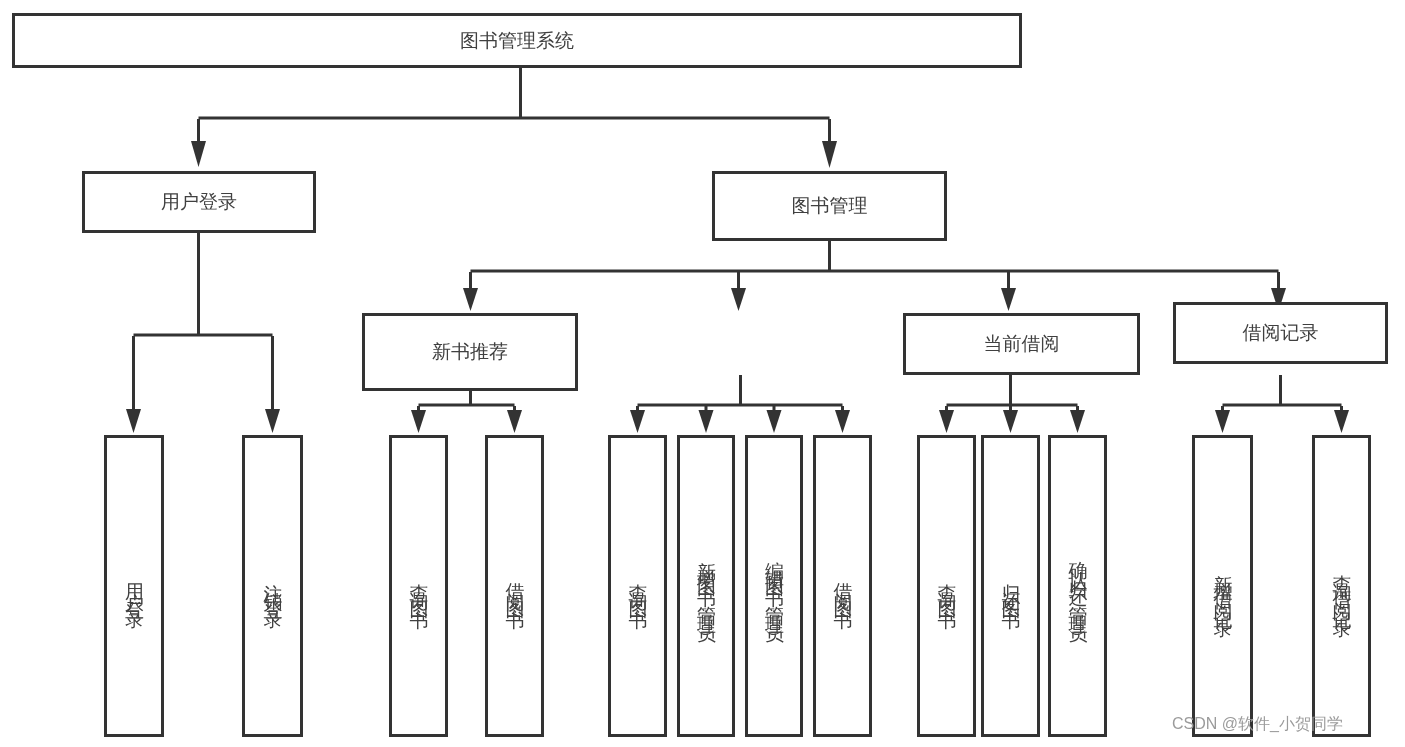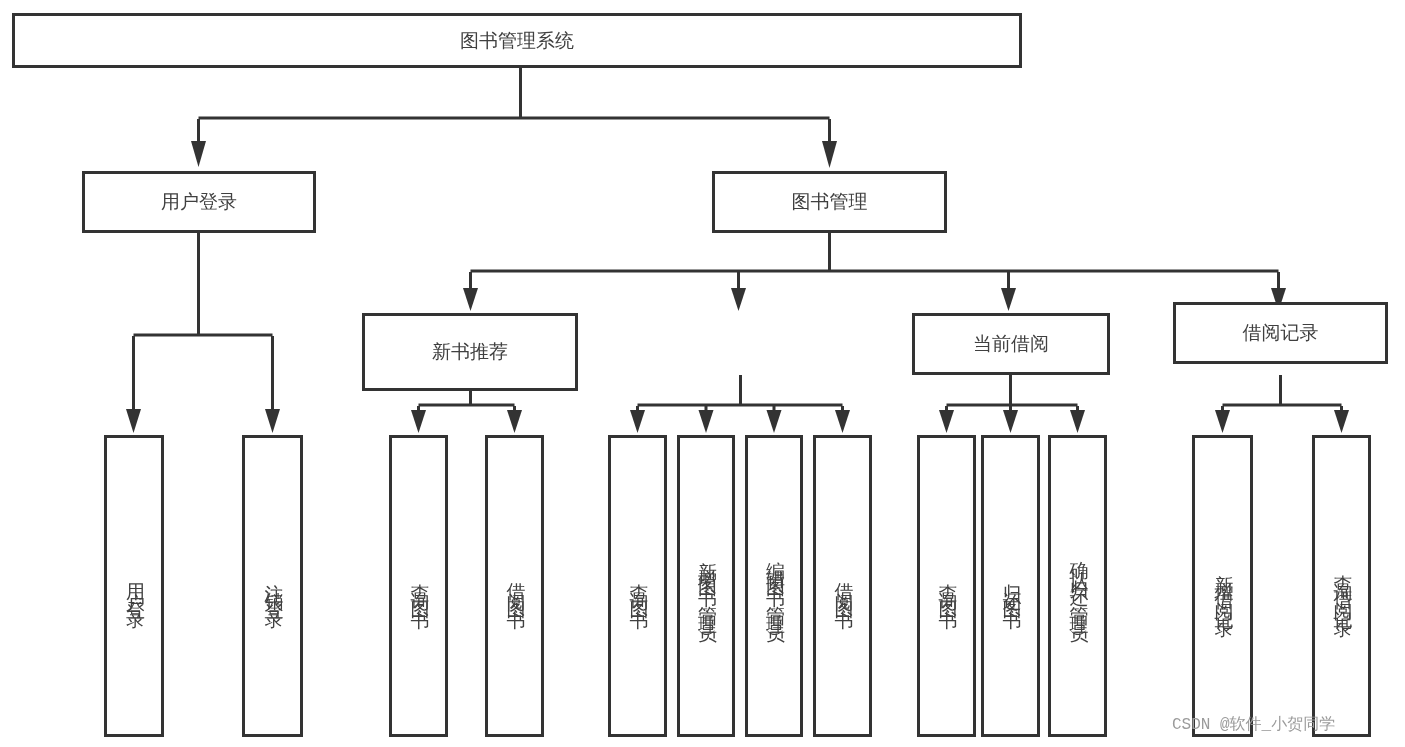--- a/index.html
+++ b/index.html
@@ -6,21 +6,21 @@
     --line:#333333;
     --text:#404040;
     --watermark:#9b9b9b;
     --bg:#ffffff;
   }
   html,body{margin:0;padding:0;background:var(--bg);}
   #canvas{
     position:relative;
     width:1405px;height:747px;
     background:var(--bg);
-    font-family:Liberation Mono, monospace;
+    font-family:Liberation Sans, sans-serif;
     overflow:hidden;
     border-radius:15px;
   }
   #edges{
     position:absolute;left:0;top:0;width:1405px;height:747px;
     pointer-events:none;
   }
   .edge{fill:none;stroke:var(--line);stroke-width:3;}
   .head{fill:var(--line);stroke:none;}
   .node{
@@ -94,24 +94,24 @@
     <g>
       <path class="edge" d="M1280.5 375 V406.5 M1222.5 405 H1341.5 M1222.5 406 V411 M1341.5 406 V411"></path>
       <polygon class="head" points="1215,410 1230,410 1222.5,433"></polygon>
       <polygon class="head" points="1334,410 1349,410 1341.5,433"></polygon>
     </g>
   </svg>
 
   <div class="node" style="left:12px;top:13px;width:1010px;height:55px;">图书管理系统</div>
 
   <div class="node" style="left:82px;top:171px;width:234px;height:62px;">用户登录</div>
-  <div class="node" style="left:712px;top:171px;width:235px;height:62px;">图书管理</div>
+  <div class="node" style="left:712px;top:171px;width:235px;height:70px;">图书管理</div>
 
   <div class="node" style="left:362px;top:313px;width:216px;height:78px;">新书推荐</div>
-  <div class="node" style="left:903px;top:313px;width:198px;height:62px;margin-left:9px;">当前借阅</div>
+  <div class="node" style="left:903px;top:313px;width:237px;height:62px;">当前借阅</div>
   <div class="node" style="left:1173px;top:302px;width:215px;height:62px;">借阅记录</div>
 
   <div class="node node-v" style="left:104px;top:435px;width:60px;height:302px;">用户登录</div>
   <div class="node node-v" style="left:242px;top:435px;width:61px;height:302px;">注销登录</div>
 
   <div class="node node-v" style="left:389px;top:435px;width:59px;height:302px;">查询图书</div>
   <div class="node node-v" style="left:485px;top:435px;width:59px;height:302px;">借阅图书</div>
 
   <div class="node node-v" style="left:608px;top:435px;width:59px;height:302px;">查询图书</div>
   <div class="node node-v" style="left:677px;top:435px;width:58px;height:302px;">新增图书（管理员）</div>

